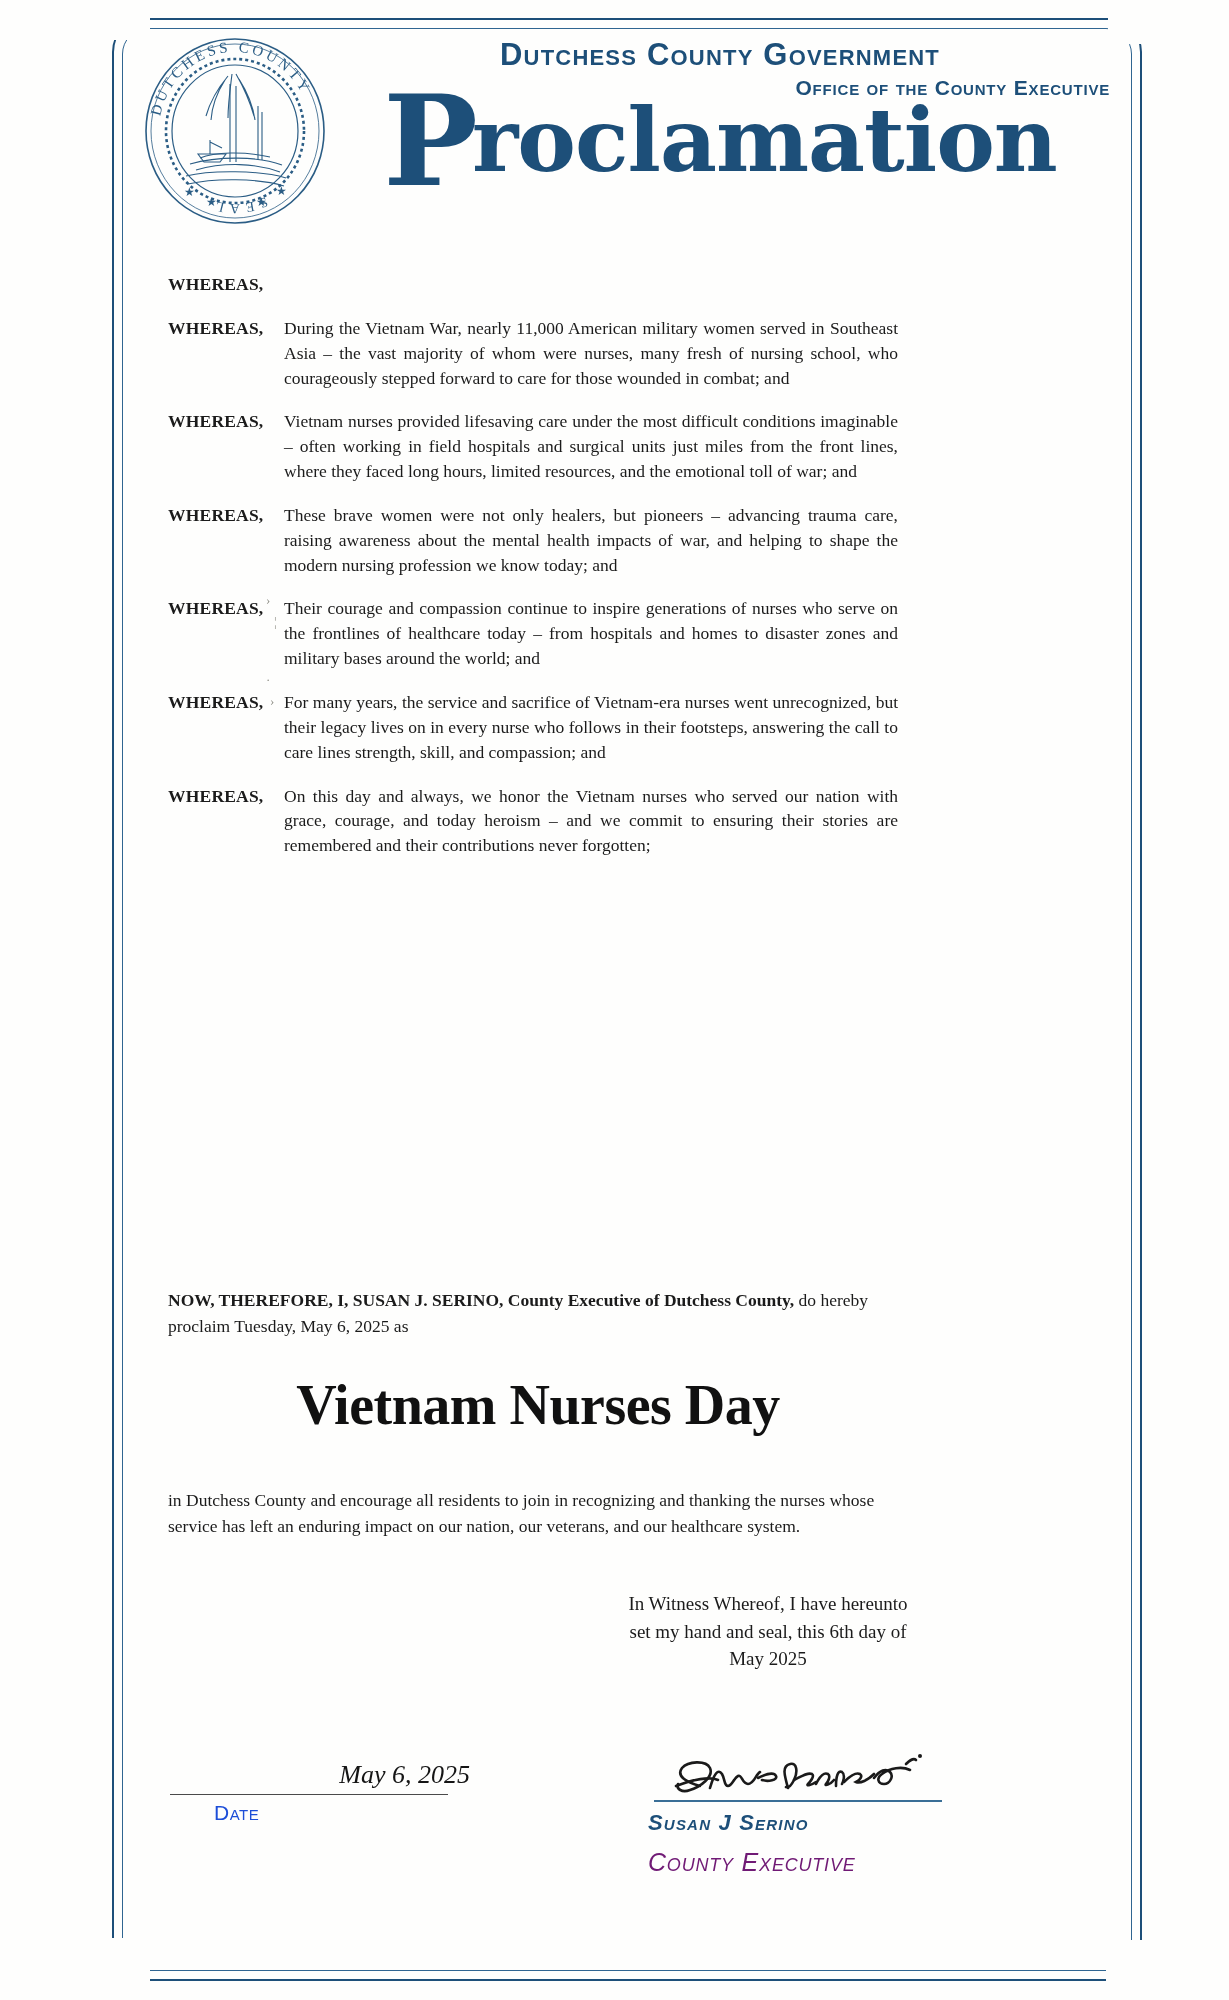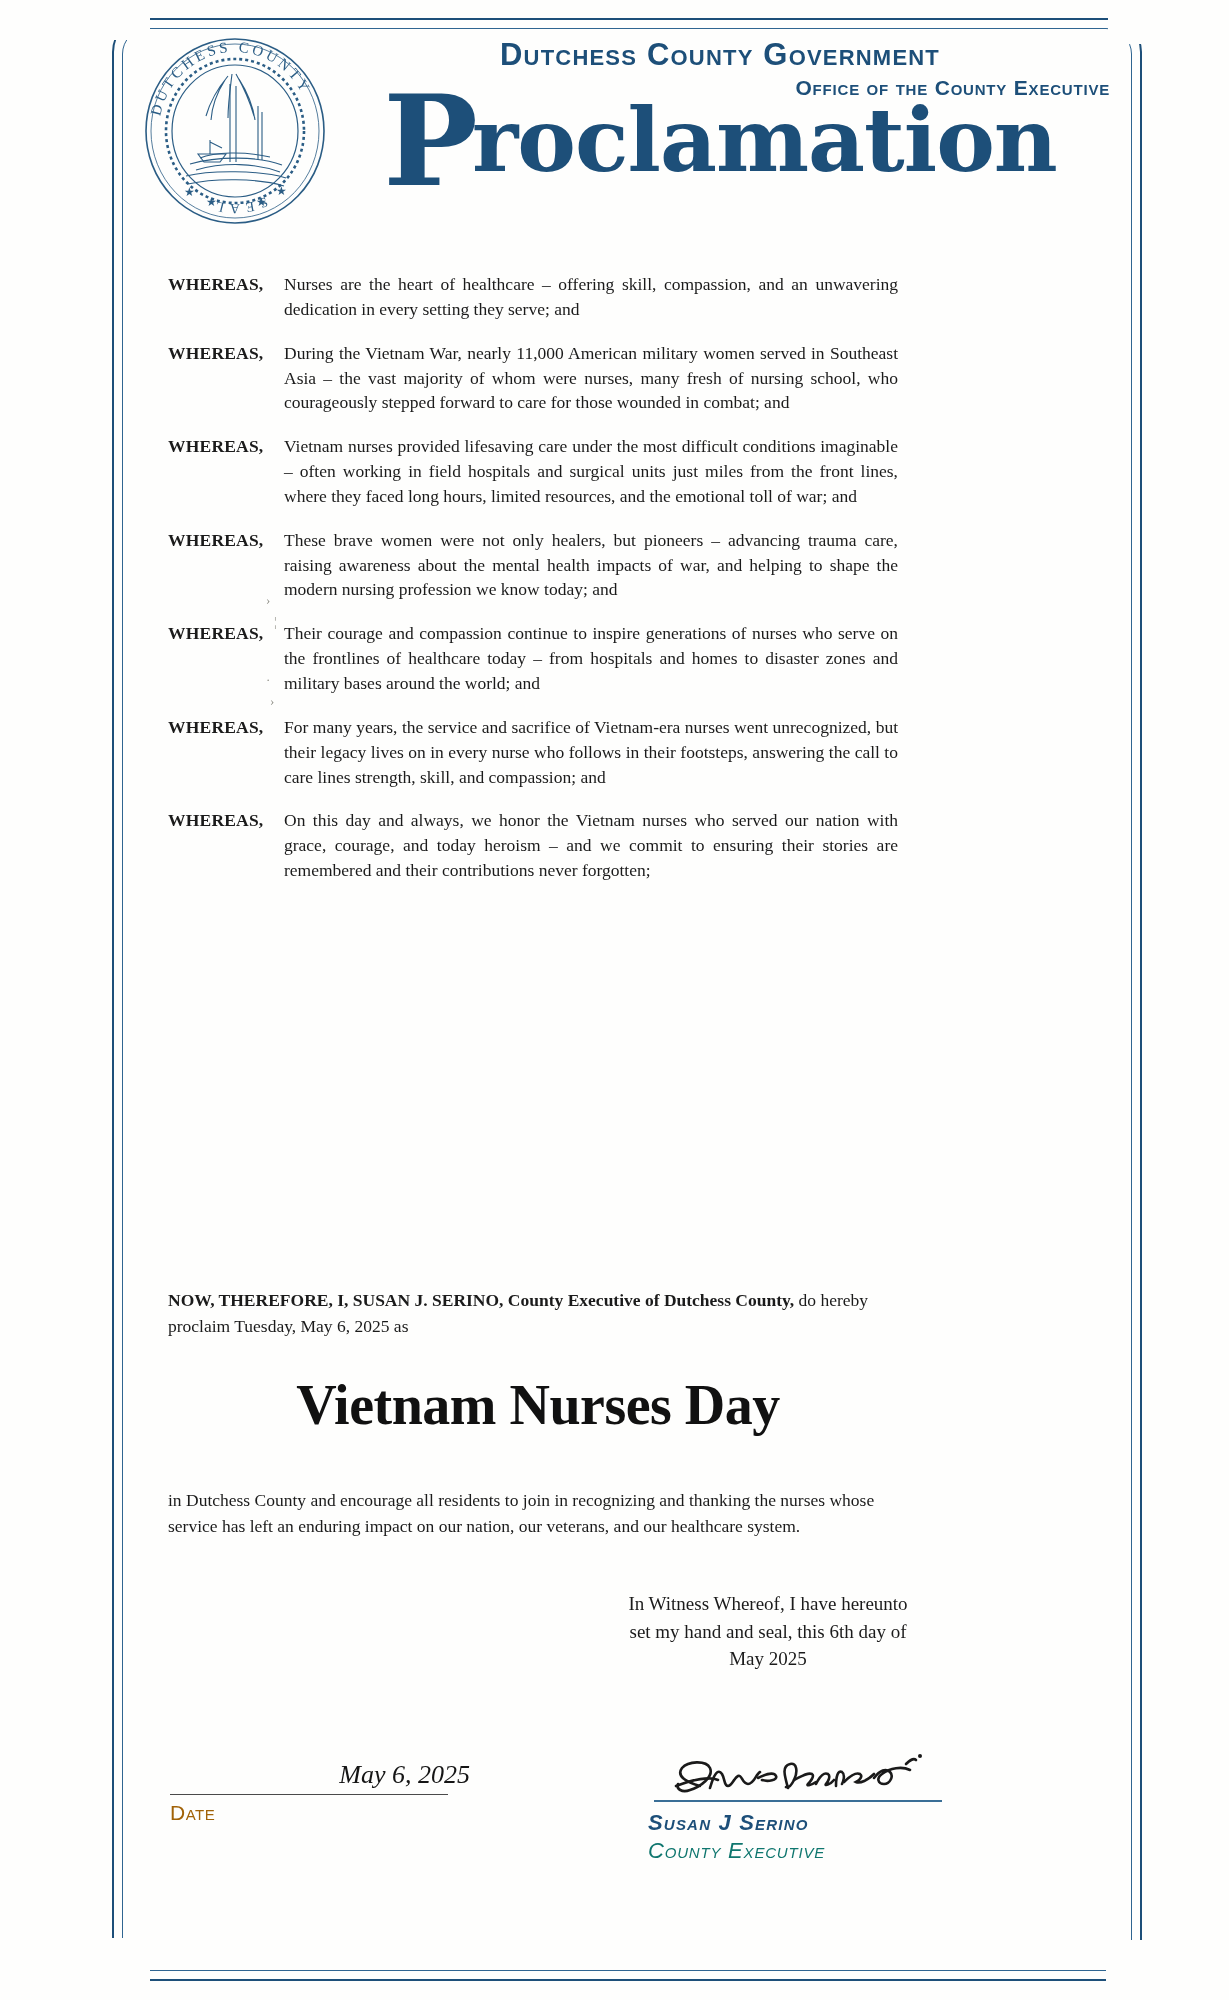--- a/index.html
+++ b/index.html
@@ -215,24 +215,25 @@
     padding-bottom: 4px;
   }
   .sig-rule {
     border-bottom: 1.6px solid #4a4a4a;
     width: 278px;
   }
   .date-label {
     font-family: "Liberation Sans", sans-serif;
     font-variant: small-caps;
     font-weight: normal;
-    color: #a16207;
+    color: #1d4ed8;
     font-size: 21px;
     letter-spacing: 0.5px;
     margin-top: 6px;
+    margin-left: 44px;
   }
 
   #sign-block {
     position: absolute;
     left: 648px;
     top: 1730px;
     width: 300px;
     font-style: italic;
   }
   #signature {
@@ -251,24 +252,24 @@
     font-weight: bold;
     color: #1d4f79;
     font-size: 22px;
     letter-spacing: 1.2px;
     margin-top: 8px;
   }
   .sig-role {
     font-family: "Liberation Sans", sans-serif;
     font-variant: small-caps;
     font-weight: normal;
-    color: #0f766e;
-    font-size: 22px;
+    color: #701a75;
+    font-size: 25px;
     letter-spacing: 0.8px;
-    margin-top: 2px;
+    margin-top: 12px;
   }
 </style>
 </head>
 <body>
 
 <div id="page">
 
   <div class="border-outer"></div>
   <div class="border-inner"></div>
   <div class="notch notch-tl"></div>
@@ -324,21 +325,20 @@
       <div class="org-title">Dutchess County Government</div>
       <div class="org-sub">Office of the County Executive</div>
       <div class="proclam"><span class="drop">P</span><span>roclamation</span></div>
     </div>
   </div>
 
   <div id="body">
 
     <div class="clause">
       <div class="clause-label">WHEREAS,</div>
-      <div class="clause-body">Nurses are the heart of healthcare – offering skill, compassion, and an unwavering dedication in every setting they serve; and</div>
     </div>
 
     <div class="clause">
       <div class="clause-label">WHEREAS,</div>
       <div class="clause-body">During the Vietnam War, nearly 11,000 American military women served in Southeast Asia – the vast majority of whom were nurses, many fresh of nursing school, who courageously stepped forward to care for those wounded in combat; and</div>
     </div>
 
     <div class="clause">
       <div class="clause-label">WHEREAS,</div>
       <div class="clause-body">Vietnam nurses provided lifesaving care under the most difficult conditions imaginable – often working in field hospitals and surgical units just miles from the front lines, where they faced long hours, limited resources, and the emotional toll of war; and</div>

